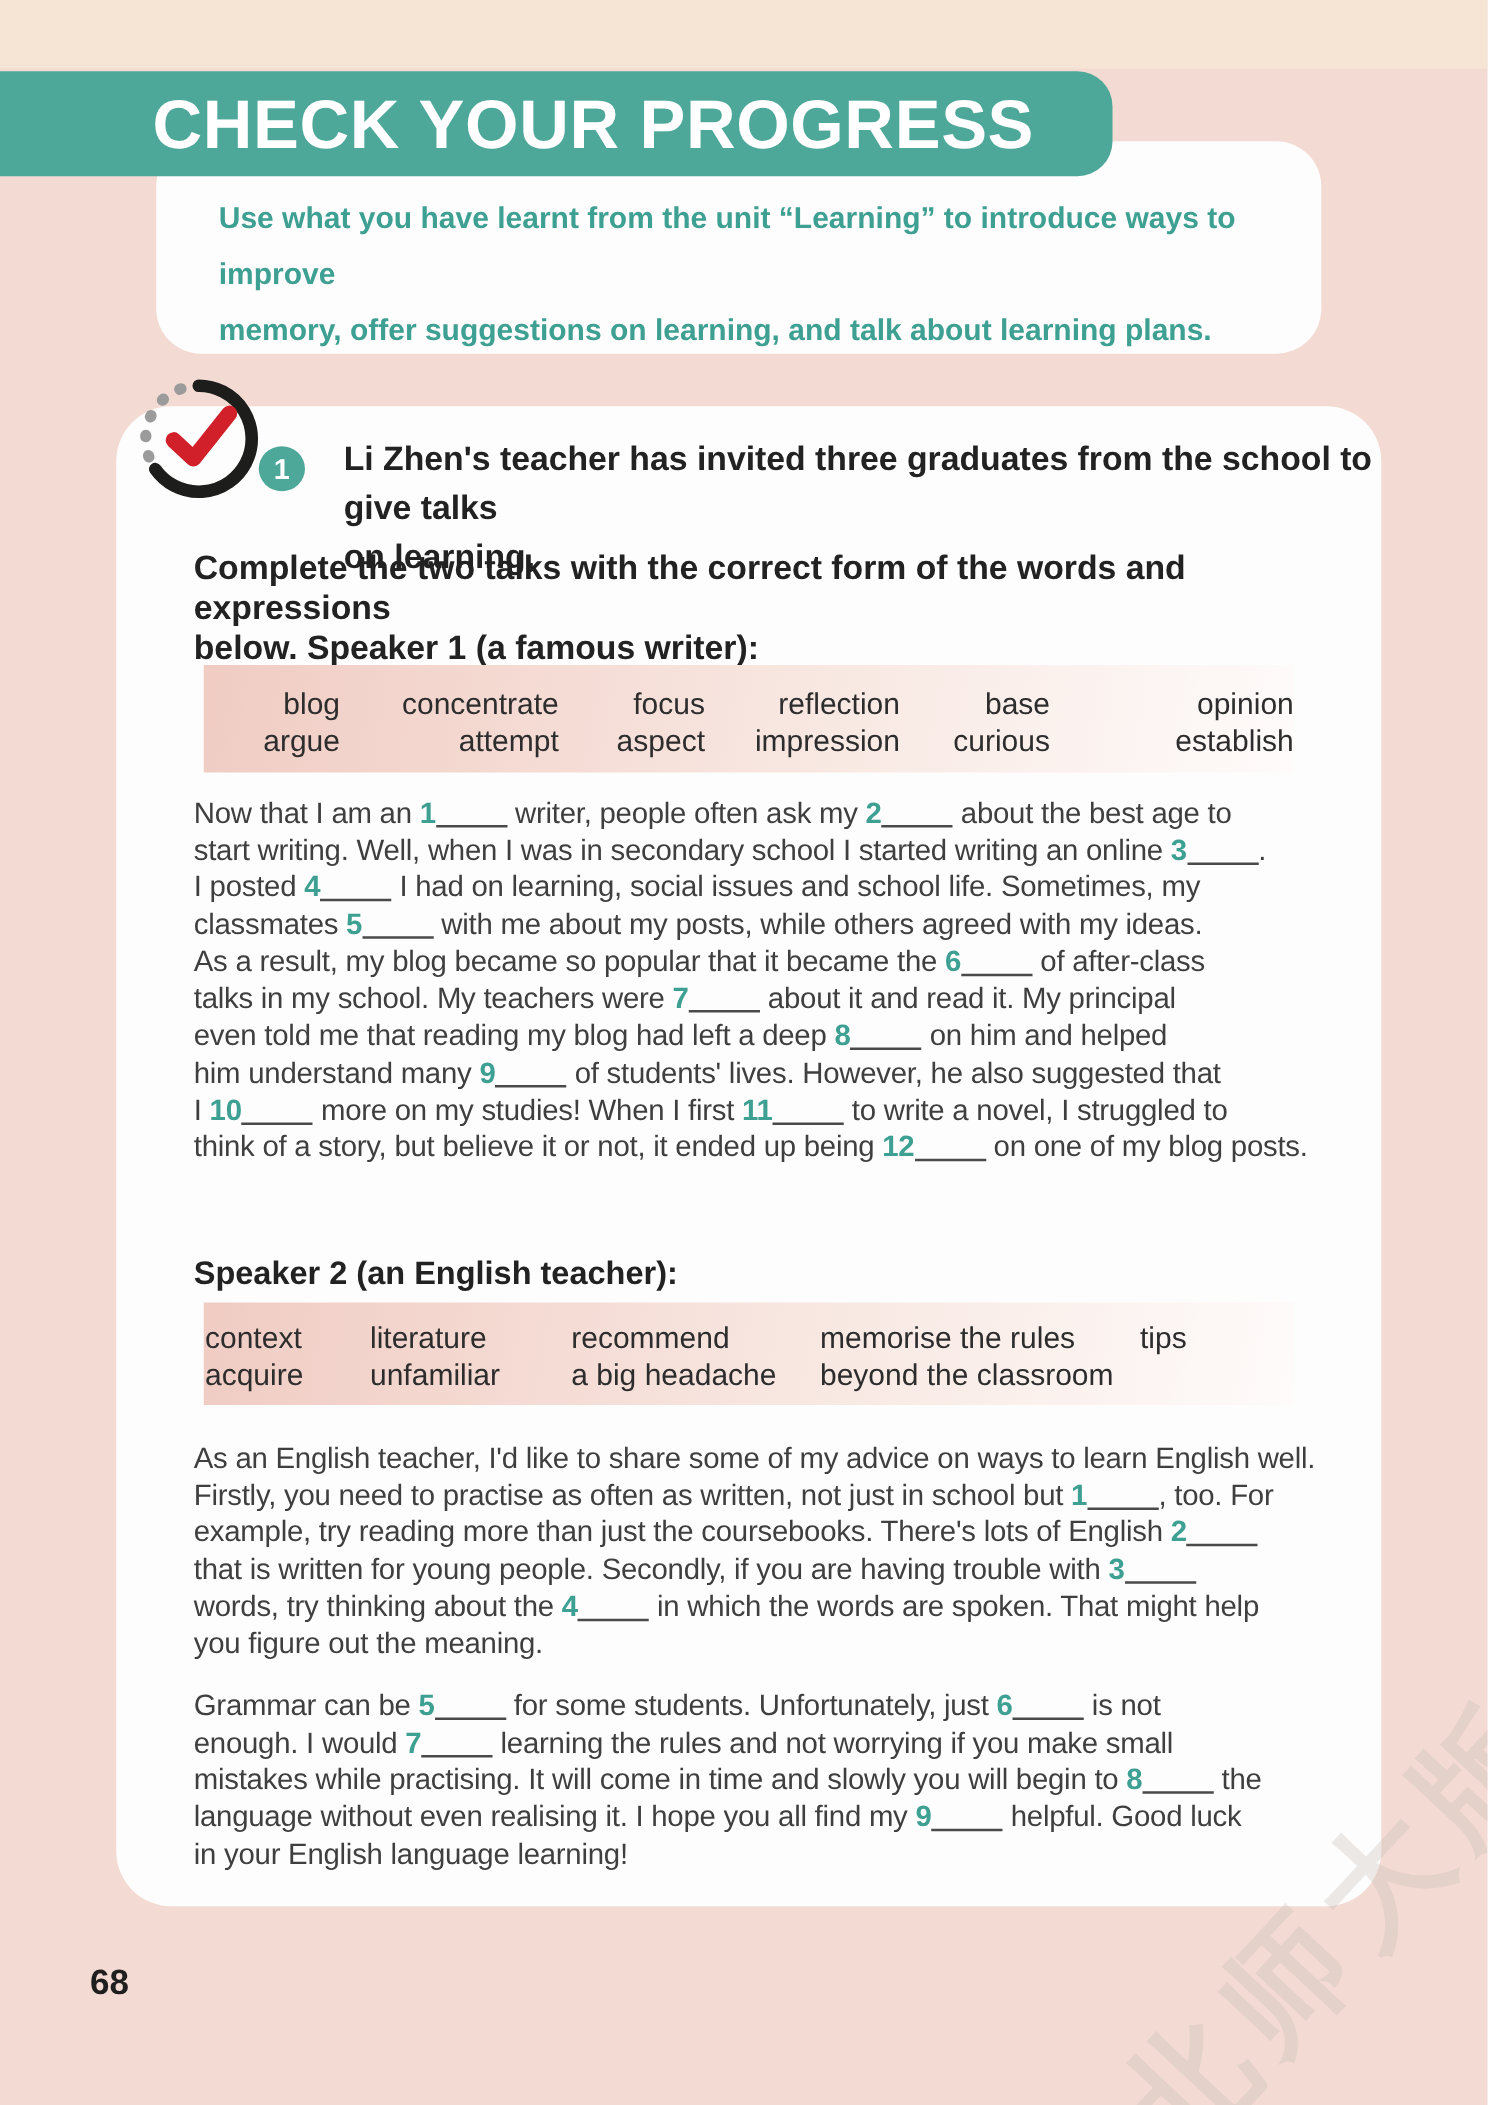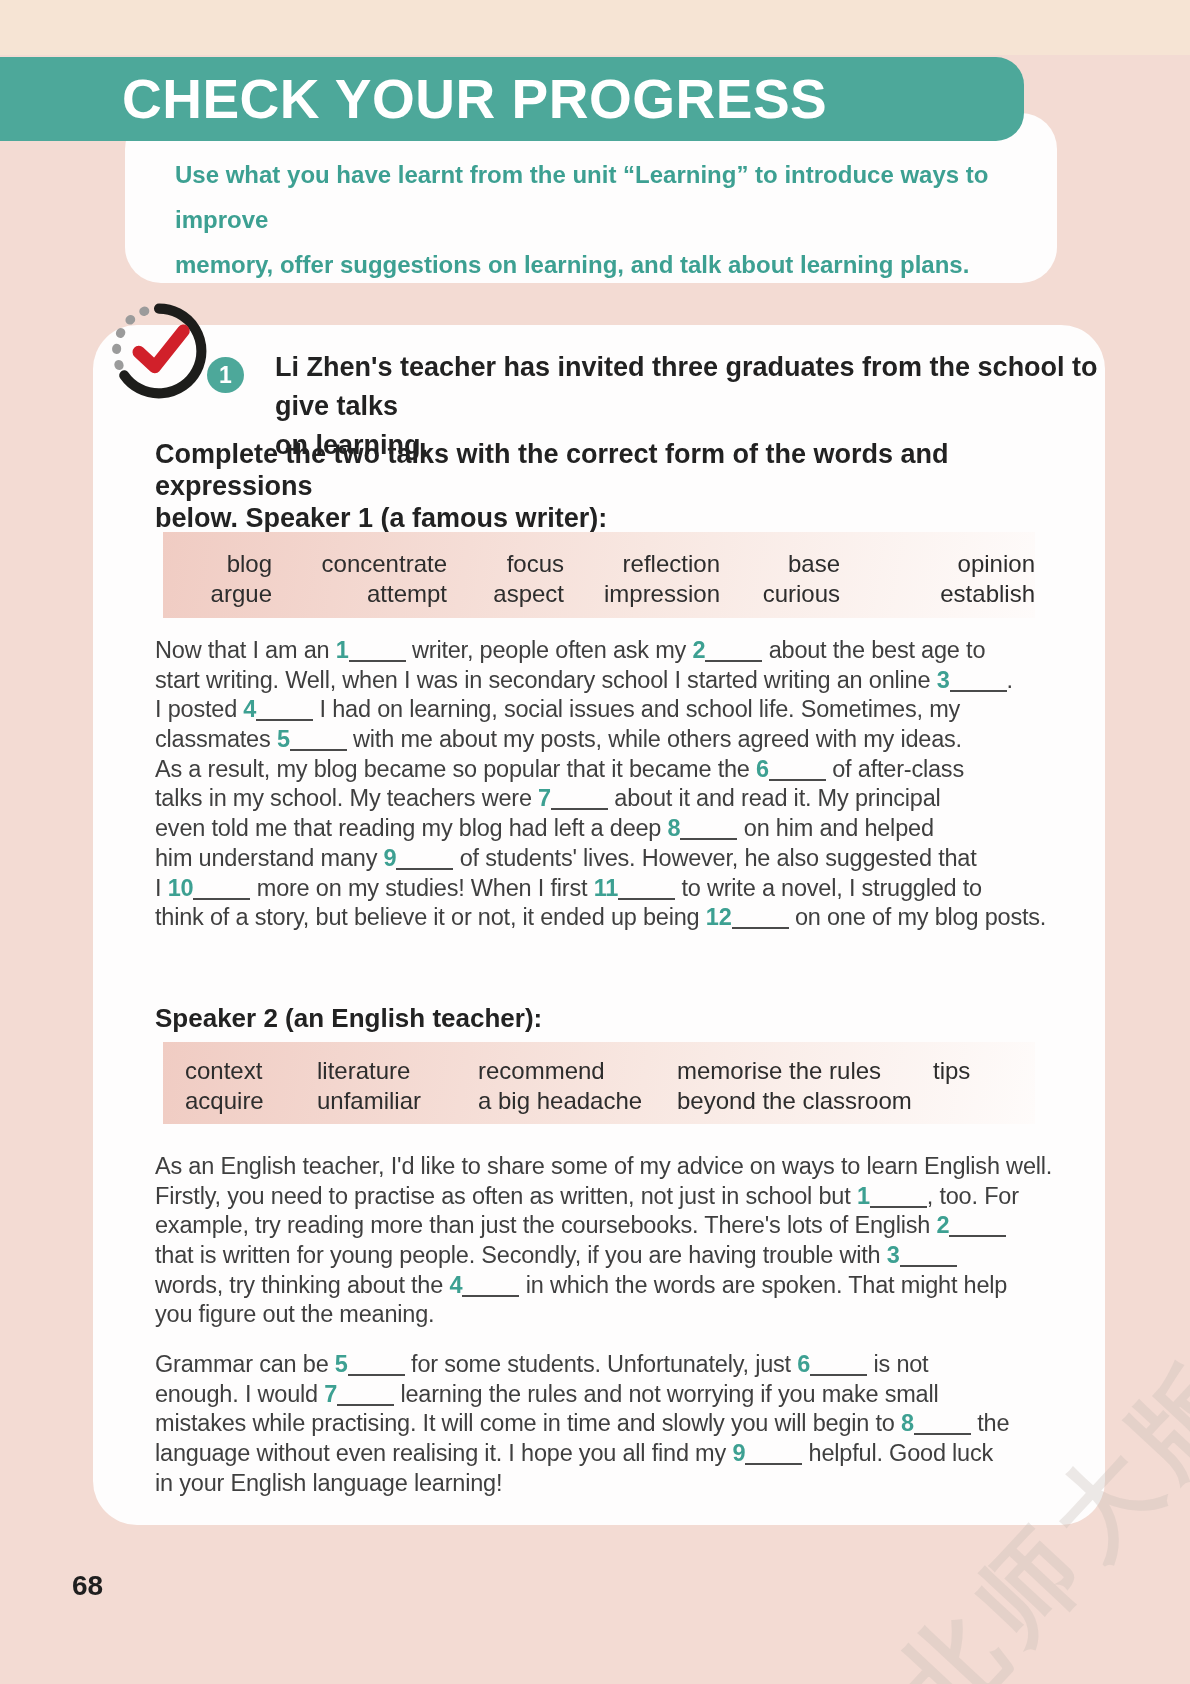--- a/index.html
+++ b/index.html
@@ -12,21 +12,21 @@
   *{box-sizing:border-box;}
   html,body{margin:0;padding:0;}
   body{
     width:1190px;height:1684px;position:relative;overflow:hidden;
     background:#f3dbd3;
     font-family:"Liberation Sans",sans-serif;
   }
   .top-strip{position:absolute;left:0;top:0;width:1190px;height:55px;background:#f6e4d4;}
   .intro-card{position:absolute;left:125px;top:113px;width:932px;height:170px;background:#fefdfd;border-radius:36px;}
   .header-band{
-    position:absolute;left:0;top:57px;width:1024px;height:84px;
+    position:absolute;left:0;top:57px;width:890px;height:84px;
     background:var(--teal);border-radius:0 28px 28px 0;
     display:flex;align-items:center;
   }
   .header-band .title{
     margin-left:122px;color:#ffffff;font-size:55px;font-weight:800;letter-spacing:0.5px;white-space:nowrap;
   }
   .intro-text{
     position:absolute;left:175px;top:152px;width:820px;
     color:var(--teal-text);font-size:24px;font-weight:bold;line-height:45px;
   }
@@ -44,21 +44,21 @@
   .task-instructions{
     position:absolute;left:155px;top:438px;width:920px;
     color:var(--ink);font-size:27px;font-weight:bold;line-height:32px;
   }
   .word-box{
     position:absolute;left:163px;width:872px;
     background:linear-gradient(100deg,#f0ccc3 0%,#f8e7e1 55%,#fefbfa 100%);
     color:#2d2d2d;font-size:24px;
   }
   #word-box-1{top:532px;height:86px;padding:17px 0 0 15px;}
-  #word-box-2{top:1042px;height:82px;padding:14px 0 0 22px;}
+  #word-box-2{top:1042px;height:82px;padding:14px 0 0 1px;}
   .wb-row{display:grid;line-height:30px;}
   #word-box-1 .wb-row{grid-template-columns:94px 175px 117px 156px 120px 1fr;text-align:right;}
   #word-box-2 .wb-row{grid-template-columns:132px 161px 199px 256px 1fr;}
   .para{position:absolute;left:155px;color:var(--body-ink);font-size:23.5px;letter-spacing:-0.2px;}
   .tline{height:29.7px;line-height:29.7px;white-space:pre;}
   .num{color:var(--teal-text);font-weight:bold;}
   .blank{
     display:inline-block;width:57px;height:14px;
     border-bottom:2.5px solid #4a4a4a;vertical-align:-4px;
   }

